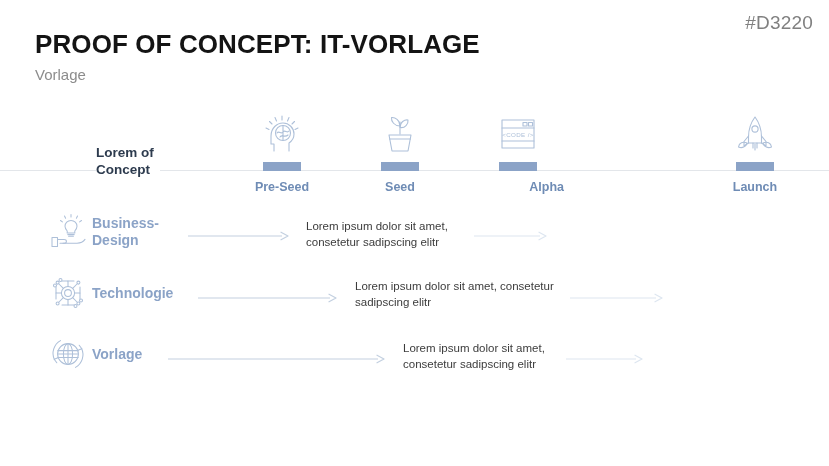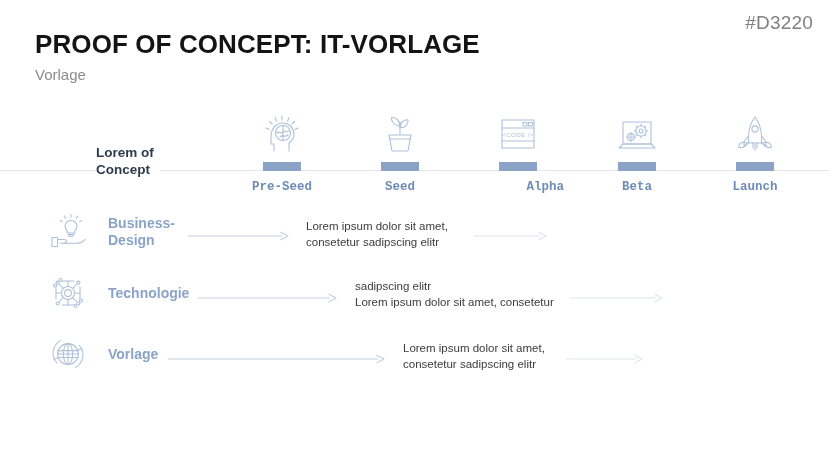--- a/index.html
+++ b/index.html
@@ -39,28 +39,28 @@
   .poc-label span { display: block; }
 
   .milestone {
     position: absolute; top: 110px; width: 92px; text-align: center;
   }
   .ms-icon { height: 46px; display: flex; align-items: flex-end; justify-content: center; }
   .ms-bar {
     width: 38px; height: 9px; background: #8ba3c7; margin: 6px auto 0;
   }
   .ms-label {
-    margin-top: 9px; font-size: 12.5px; font-weight: bold; color: #6f8cb5; font-family: Liberation Mono, monospace;
+    margin-top: 9px; font-size: 12.5px; font-weight: bold; color: #6f8cb5;
   }
 
   
   .row { position: absolute; left: 0; width: 829px; }
   .row-icon { position: absolute; left: 48px; width: 40px; height: 40px; }
   .row-title {
-    position: absolute; left: 108px; font-size: 14px; font-weight: bold;
+    position: absolute; left: 92px; font-size: 14px; font-weight: bold;
     color: #8ba3c7; line-height: 17px;
   }
   .row-title span { display: block; }
   .row-text {
     position: absolute; font-size: 11.5px; color: #3c3c3c; line-height: 16px;
   }
   .row-text span { display: block; }
 
   .arrow { position: absolute; height: 10px; }
   .arrow svg { display: block; overflow: visible; }
@@ -115,36 +115,20 @@
         <path d="M7 16 L39 16 M7 29 L39 29"></path>
         <rect x="28" y="10.5" width="4" height="3.5"></rect>
         <rect x="33.5" y="10.5" width="4" height="3.5"></rect>
         <text x="23" y="25" font-family="'Liberation Sans',sans-serif" font-size="6.2" fill="#aec0d9" stroke="none" text-anchor="middle" letter-spacing="0.4">&lt;CODE /&gt;</text>
       </svg>
     </div>
     <div class="ms-bar"></div>
     <div class="ms-label">Alpha</div>
   </div>
 
-  <div class="milestone" id="ms3" style="left: 591px;">
-    <div class="ms-icon">
-      <svg width="48" height="44" viewBox="0 0 48 44" fill="none" stroke="#aec0d9" stroke-width="1.1" stroke-linecap="round" stroke-linejoin="round">
-        <path d="M10 10 L38 10 L38 32 L10 32 Z"></path>
-        <path d="M6 36 L42 36 L38 32 L10 32 Z"></path>
-        <circle cx="28" cy="19" r="5.2"></circle>
-        <circle cx="28" cy="19" r="2"></circle>
-        <path d="M28 12.2 L28 14 M28 24 L28 25.8 M21.2 19 L23 19 M33 19 L34.8 19 M23.2 14.2 L24.5 15.5 M31.5 22.5 L32.8 23.8 M32.8 14.2 L31.5 15.5 M24.5 22.5 L23.2 23.8"></path>
-        <circle cx="18" cy="25" r="3.4"></circle>
-        <circle cx="18" cy="25" r="1.3"></circle>
-        <path d="M18 20.6 L18 22 M18 28 L18 29.4 M13.6 25 L15 25 M21 25 L22.4 25"></path>
-      </svg>
-    </div>
-    <div class="ms-bar"></div>
-    <div class="ms-label">Beta</div>
-  </div>
 
   <div class="milestone" id="ms4" style="left: 709px;">
     <div class="ms-icon">
       <svg width="44" height="44" viewBox="0 0 44 44" fill="none" stroke="#aec0d9" stroke-width="1.1" stroke-linecap="round" stroke-linejoin="round">
         <path d="M22 5 C26.5 11 28.5 18 28.5 25 L28.5 31 L15.5 31 L15.5 25 C15.5 18 17.5 11 22 5 Z"></path>
         <circle cx="22" cy="17" r="3.1"></circle>
         <path d="M15.5 24 L11 29.5 L11 34 L15.5 31 M28.5 24 L33 29.5 L33 34 L28.5 31"></path>
         <path d="M20 31 L20 36 M24 31 L24 36 M22 32 L22 38"></path>
         <path d="M14 31 C10 29 6 31 5.5 35 C9 36.5 13 35 14 31 Z"></path>
         <path d="M30 31 C34 29 38 31 38.5 35 C35 36.5 31 35 30 31 Z"></path>
@@ -202,22 +186,22 @@
           <circle cx="30.4" cy="30.4" r="1.5"></circle>
         <circle cx="30.4" cy="9.6" r="1.5"></circle>
           <circle cx="9.6" cy="30.4" r="1.5"></circle>
         <path d="M20 8 L26 8 M20 32 L14 32 M8 20 L8 26 M32 20 L32 14"></path>
       </svg>
     </div>
     <div class="row-title" style="top: 285px;">
       <span>Technologie</span>
     </div>
     <div class="row-text" style="left: 355px; top: 278px;">
+      <span>Lorem ipsum dolor sit amet, consetetur</span>
       <span>sadipscing elitr</span>
-      <span>Lorem ipsum dolor sit amet, consetetur</span>
     </div>
     <div class="arrow" style="left: 198px; top: 293px; width: 138px;">
         <svg width="138" height="10" viewBox="0 0 138 10">
           <path d="M0 5 L132 5" stroke="#c3d0e0" stroke-width="1.2"></path>
           <path d="M131 1.2 L138 5 L131 8.8" fill="none" stroke="#c3d0e0" stroke-width="1.2" stroke-linecap="round" stroke-linejoin="round"></path>
         </svg>
       </div>
     <div class="arrow" style="left: 570px; top: 293px; width: 92px;">
         <svg width="92" height="10" viewBox="0 0 92 10">
           <path d="M0 5 L86 5" stroke="#dde6f0" stroke-width="1.2"></path>

